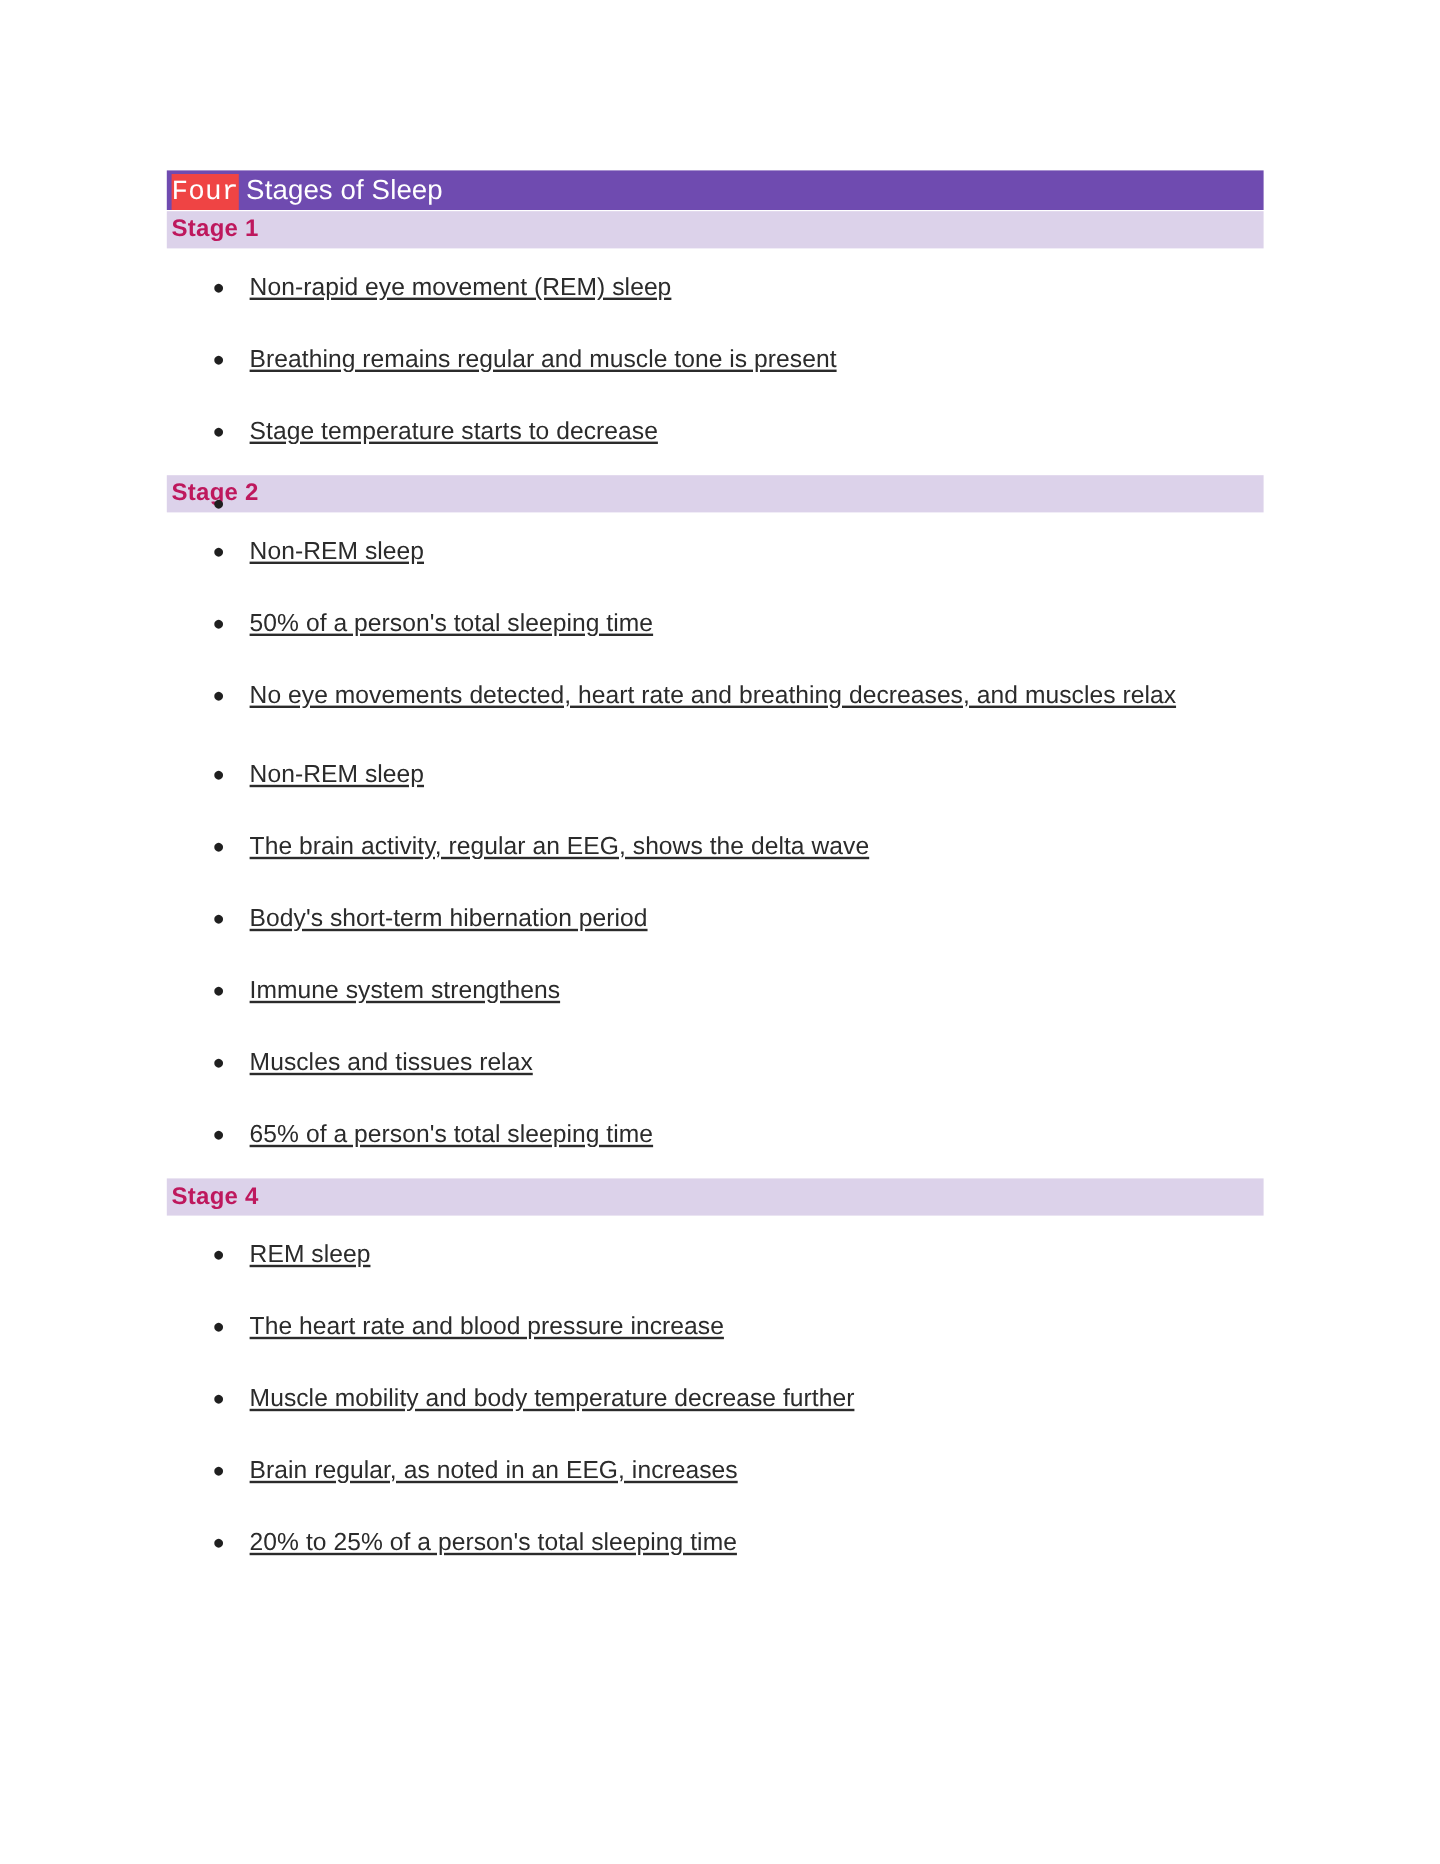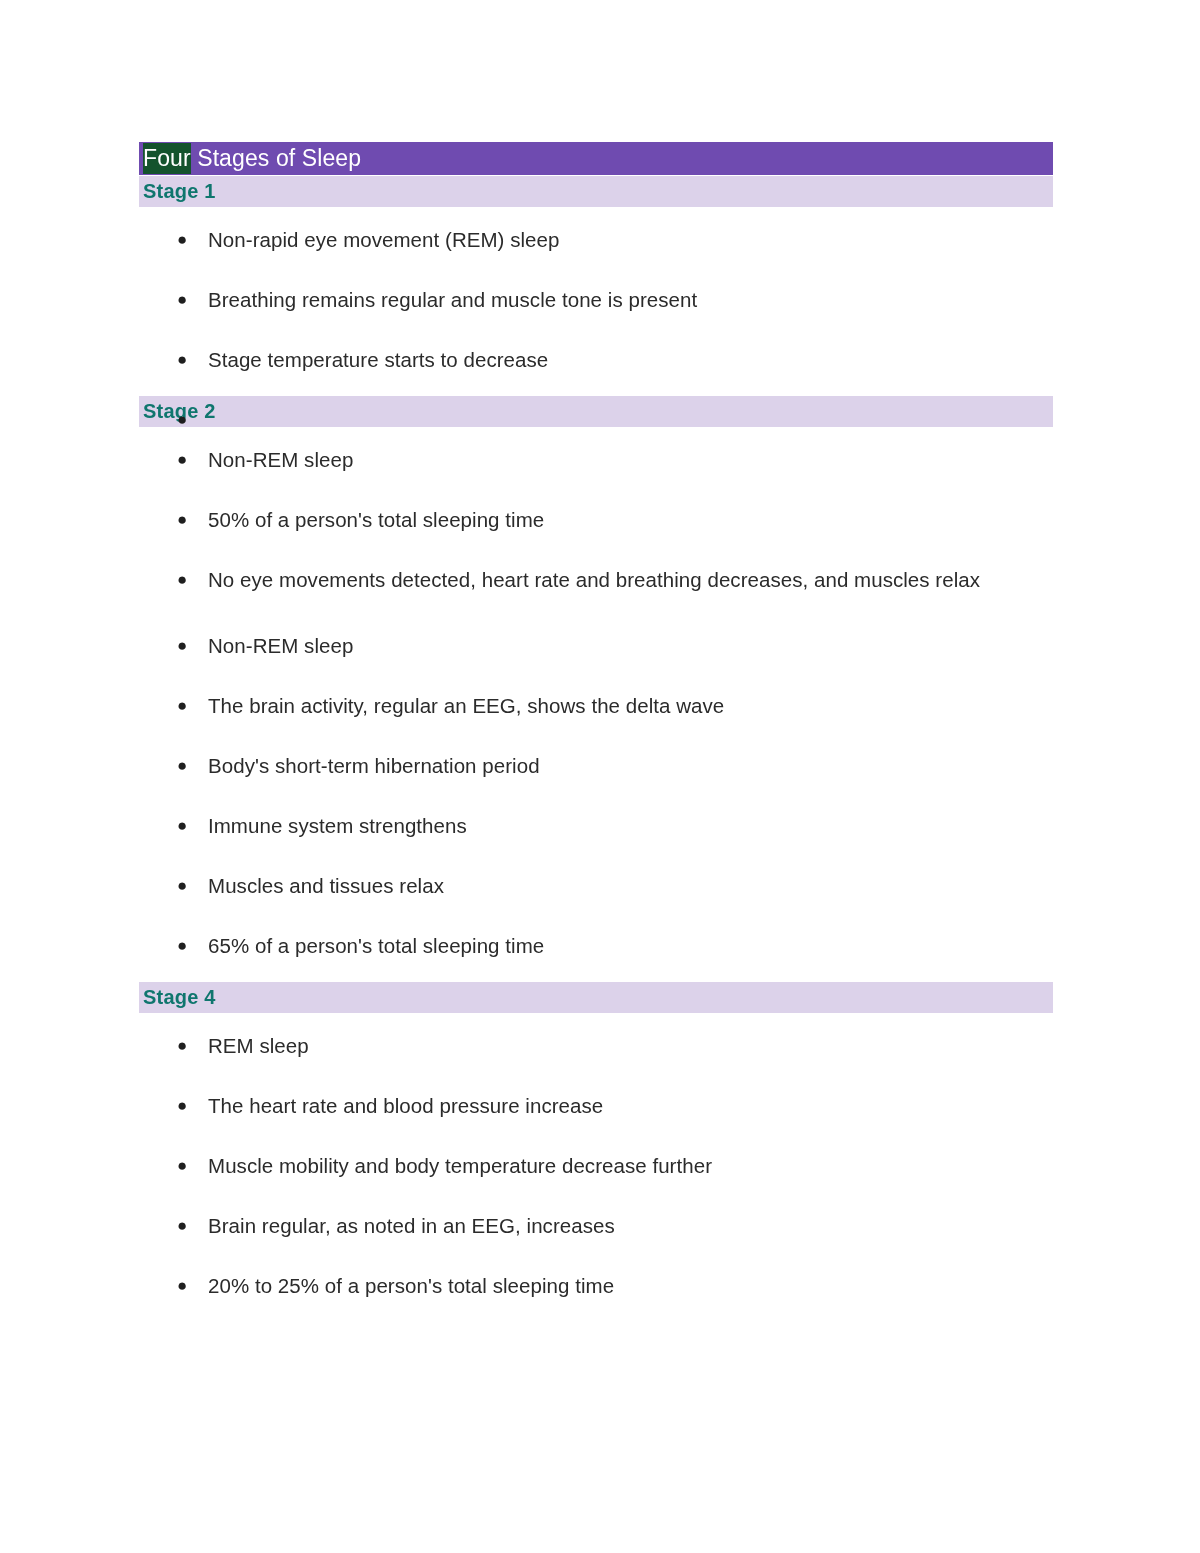--- a/index.html
+++ b/index.html
@@ -40,37 +40,38 @@
     overflow: hidden;
   }
   .title-text {
     font-size: 23px;
     color: #ffffff;
     font-weight: 400;
     letter-spacing: 0.1px;
     padding-left: 4px;
   }
   .title-hl {
-    background: #14532d;
+    background: #ef4444;
     color: #ffffff;
     padding: 2px 0 3px 0;
+    font-family: Liberation Mono, monospace;
   }
 
   
   .stage-bar {
     background: #DCD2EA;
     height: 31px;
     line-height: 31px;
     white-space: nowrap;
     overflow: hidden;
   }
   .stage-label {
     font-size: 20px;
     font-weight: bold;
-    color: #0f766e;
+    color: #be185d;
     padding-left: 4px;
     letter-spacing: 0.2px;
   }
 
   
   ul.bullets {
     list-style: none;
     margin: 0;
     padding: 0;
   }
@@ -89,20 +90,21 @@
     top: 0;
     width: 11px;
     height: 60px;
     line-height: 60px;
     color: #1f1f1f;
     font-size: 17px;
     text-align: left;
   }
   .li-text {
     display: inline;
+    text-decoration: underline;
   }
 
   
   .block-stage1 ul.bullets { margin-top: 3px; }
   .block-stage1 { margin-bottom: 6px; }
   .block-stage2 ul.bullets { margin-top: 3px; }
   .block-stage2 { margin-bottom: 6px; }
   .block-stage3 ul.bullets { margin-top: 3px; }
   .block-stage3 { margin-bottom: 6px; }
   .block-stage4 ul.bullets { margin-top: 3px; }

